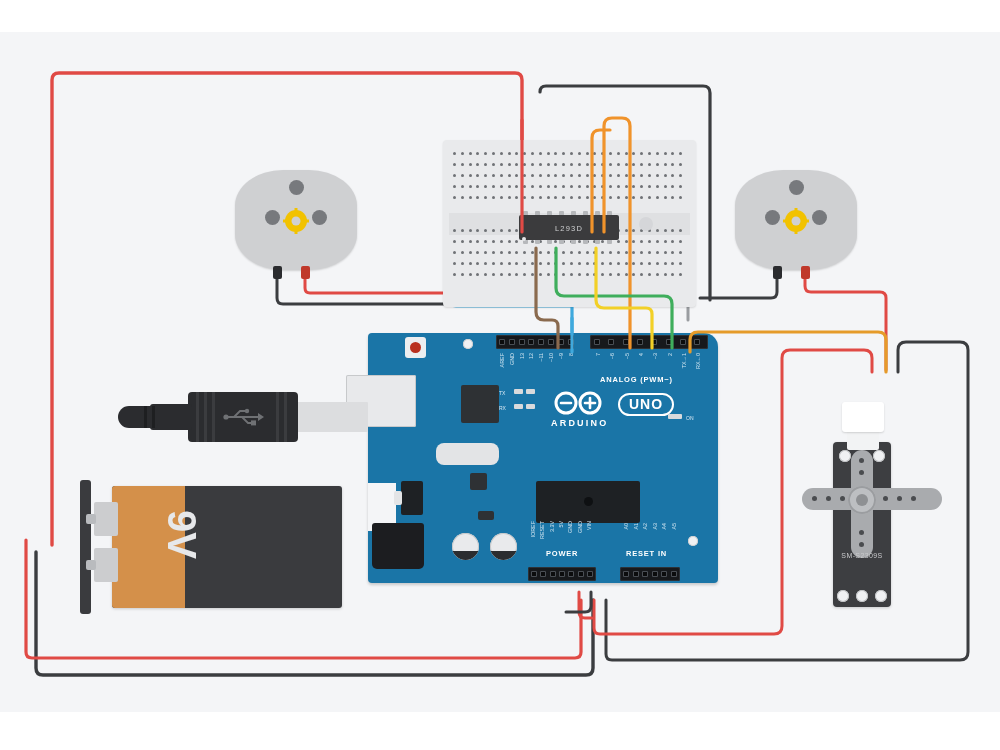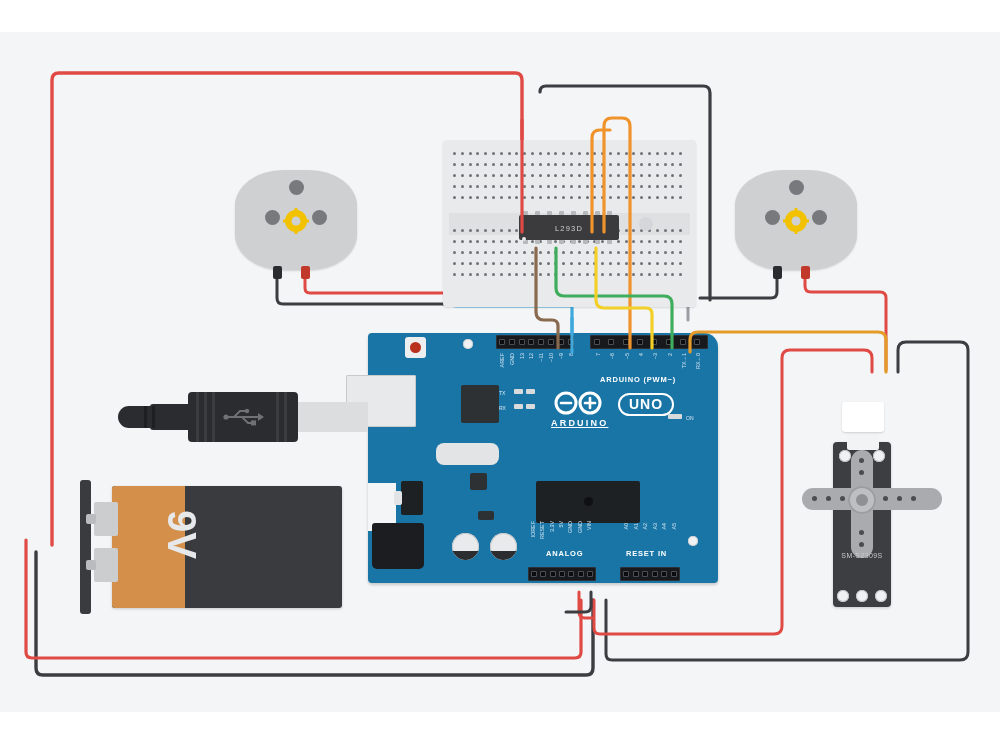--- a/index.html
+++ b/index.html
@@ -718,36 +718,36 @@
       </div>
     <div id="lbl-analog">
         <div class="pin-lbl" style="left: 255px; top: 190px;">A0</div>
         <div class="pin-lbl" style="left: 264.5px; top: 190px;">A1</div>
         <div class="pin-lbl" style="left: 274px; top: 190px;">A2</div>
         <div class="pin-lbl" style="left: 283.5px; top: 190px;">A3</div>
         <div class="pin-lbl" style="left: 293px; top: 190px;">A4</div>
         <div class="pin-lbl" style="left: 302.5px; top: 190px;">A5</div>
       </div>
 
-    <div class="sec-lbl" style="left:232px; top:42px;">ARDUINO (PWM~)</div>
-    <div class="sec-lbl" style="left:178px; top:216px;">ANALOG</div>
+    <div class="sec-lbl" style="left:232px; top:42px;">ANALOG (PWM~)</div>
+    <div class="sec-lbl" style="left:178px; top:216px;">POWER</div>
     <div class="sec-lbl" style="left:258px; top:216px;">RESET IN</div>
 
     <svg style="position:absolute; left:183px; top:57px;" width="56" height="26">
       <g fill="none" stroke="#ffffff" stroke-width="3">
         <circle cx="15" cy="13" r="10"></circle>
         <circle cx="39" cy="13" r="10"></circle>
       </g>
       <g stroke="#ffffff" stroke-width="2.6" stroke-linecap="round">
         <line x1="10" y1="13" x2="20" y2="13"></line>
         <line x1="34" y1="13" x2="44" y2="13"></line>
         <line x1="39" y1="8" x2="39" y2="18"></line>
       </g>
     </svg>
-    <div class="logo-txt" style="left:183px; top:85px;text-decoration:underline;">ARDUINO</div>
+    <div class="logo-txt" style="left:183px; top:85px;">ARDUINO</div>
     <div class="uno-pill" style="left:250px; top:60px;">UNO</div>
 
     <div class="led-lbl" style="left:131px; top:57px;">TX</div>
     <div class="led-lbl" style="left:131px; top:72px;">RX</div>
     <div class="led" style="left:146px; top:56px;"></div>
     <div class="led" style="left:146px; top:71px;"></div>
     <div class="led" style="left:158px; top:56px;"></div>
     <div class="led" style="left:158px; top:71px;"></div>
 
     <div class="on-lbl" style="left:318px; top:82px;">ON</div>

